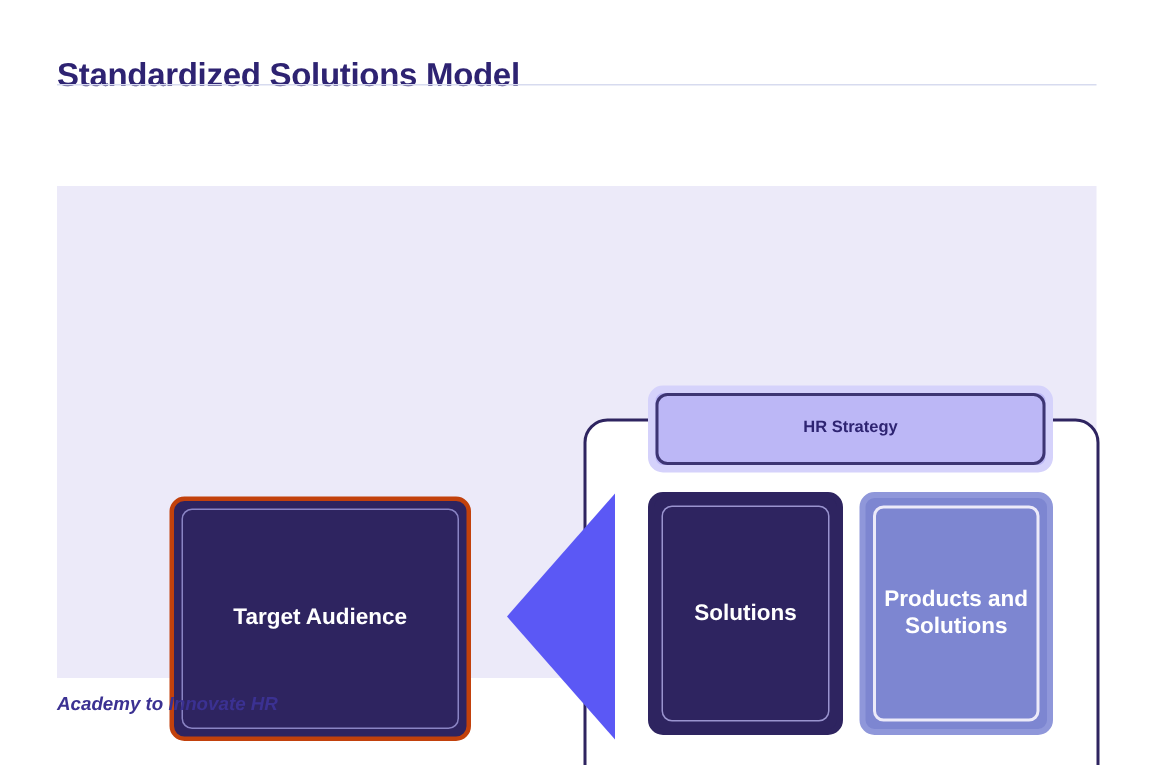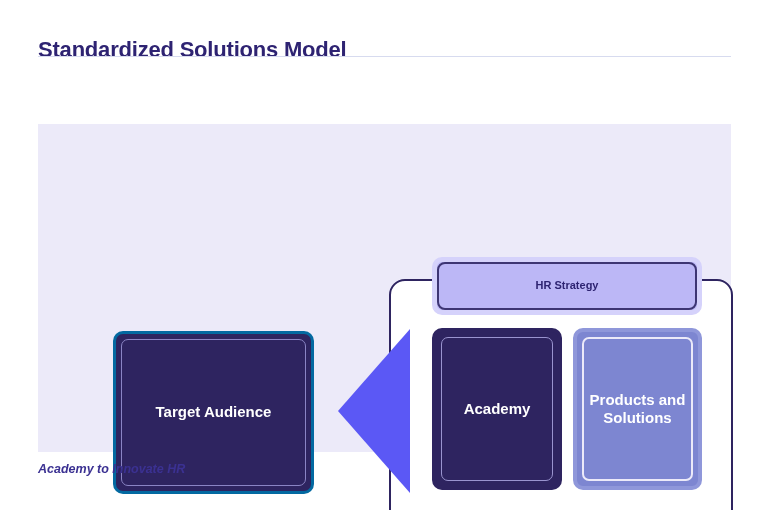--- a/index.html
+++ b/index.html
@@ -111,21 +111,21 @@
     padding: 0 10px;
   }
 
   
   .box-target {
     left: 75px;
     top: 207px;
     width: 201px;
     height: 163px;
     background: #2e2460;
-    border: 3px solid #0369a1;
+    border: 3px solid #c2410c;
     color: #ffffff;
     font-size: 15px;
   }
   .box-target .inner { border: 1px solid #8a84c4; }
 
   
   .box-strategy {
     left: 394px;
     top: 133px;
     width: 270px;
@@ -194,21 +194,21 @@
       <span class="label">Target Audience</span>
     </div>
 
     <div class="box box-strategy">
       <span class="inner"></span>
       <span class="label">HR Strategy</span>
     </div>
 
     <div class="box box-channels">
       <span class="inner"></span>
-      <span class="label">Academy</span>
+      <span class="label">Solutions</span>
     </div>
 
     <div class="box box-products">
       <span class="inner"></span>
       <span class="label">Products and Solutions</span>
     </div>
 
   </div>
 
   <div class="footer">Academy to Innovate HR</div>

